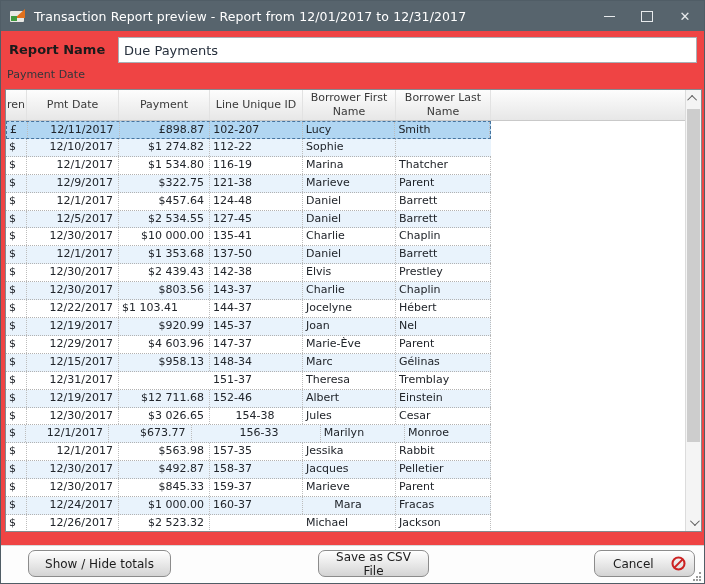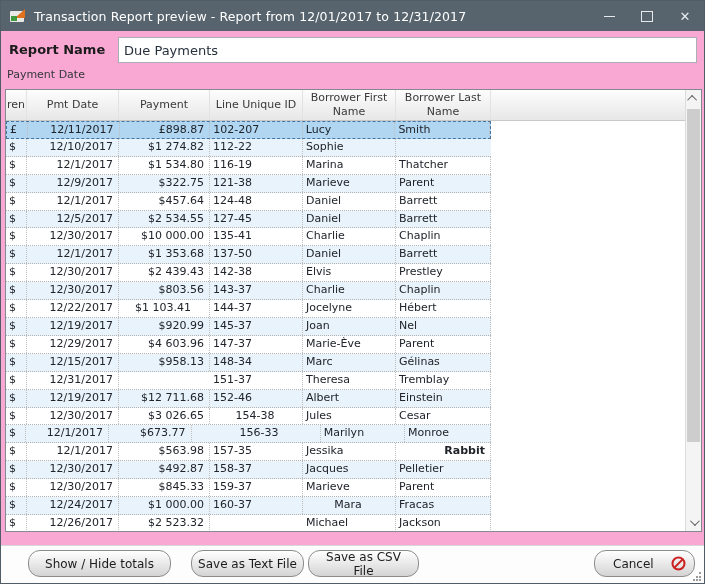--- a/index.html
+++ b/index.html
@@ -1,16 +1,16 @@
 <!DOCTYPE html>
 <html><head>
 <meta charset="utf-8">
 <style>
   html,body{margin:0;padding:0;background:#9aa0a6;font-family:"DejaVu Sans",sans-serif;}
-  .window{position:relative;width:705px;height:584px;background:#f9a8d4;border:1px solid #505d66;
+  .window{position:relative;width:705px;height:584px;background:#ef4444;border:1px solid #505d66;
           box-sizing:border-box;overflow:hidden;}
   
   .titlebar{position:absolute;left:0;top:0;right:0;height:30px;background:#57646d;display:flex;
             align-items:center;color:#fff;}
   .app-icon{width:16px;height:14px;margin:0 8px 0 9px;position:relative;flex:0 0 auto;}
   .app-icon .sheet{position:absolute;left:0;top:2px;width:14px;height:11px;background:#e8e8e4;border-radius:1px;}
   .app-icon .orange{position:absolute;left:5px;top:0;width:10px;height:9px;background:#e2711d;
             clip-path:polygon(0 100%,100% 0,100% 100%);}
   .app-icon .green{position:absolute;left:1px;top:7px;width:6px;height:5px;background:#3f9a3f;}
   .title-text{font-size:12.5px;letter-spacing:.1px;white-space:nowrap;}
@@ -48,27 +48,27 @@
   .sb-btn{position:absolute;left:0;right:0;height:17px;display:flex;align-items:center;justify-content:center;
           background:#f4f4f4;}
   .sb-btn.up{top:0;}
   .sb-btn.down{bottom:0;}
   .chev{width:6px;height:6px;border-left:1.6px solid #5c5c5c;border-top:1.6px solid #5c5c5c;}
   .chev.upc{transform:rotate(45deg) translateY(2px);}
   .chev.downc{transform:rotate(225deg) translateY(2px);}
   .sb-thumb{position:absolute;left:1px;right:1px;top:19px;height:333px;background:#cdcdcd;}
   
   .footer{position:absolute;left:0;right:0;bottom:0;height:37px;background:#fdfdfd;border-top:1px solid #d8d8d8;}
-  .btn{position:absolute;top:4px;height:27px;box-sizing:border-box;border:1px solid #8c8c8c;border-radius:12px;
+  .btn{position:absolute;top:4px;height:27px;box-sizing:border-box;border:1px solid #8c8c8c;border-radius:7px;
        background:linear-gradient(#ffffff,#d4d4d4);box-shadow:inset 0 1px 0 #fff;
        font-family:"DejaVu Sans",sans-serif;font-size:12px;color:#1c1c1c;display:flex;align-items:center;
        justify-content:center;cursor:default;}
   .btn-totals{left:27px;width:143px;}
   .btn-text{left:190px;width:113px;}
-  .btn-csv{left:307px;width:111px;}
+  .btn-csv{left:317px;width:111px;}
   .btn-excel{left:421px;width:112px;}
   .btn-cancel{left:593px;width:101px;justify-content:space-between;padding:0 8px 0 18px;}
   .no-icon{width:15px;height:15px;display:block;}
   .grip{position:absolute;right:2px;bottom:2px;width:9px;height:9px;}
 </style>
 </head>
 <body>
 
 <div class="window">
 
@@ -183,21 +183,21 @@
           <div class="tcell" style="width: 21px; text-align: left;">$</div>
           <div class="tcell" style="width: 92px; text-align: right;">12/30/2017</div>
           <div class="tcell" style="width: 91px; text-align: right;">$803.56</div>
           <div class="tcell" style="width: 93px; text-align: left;">143-37</div>
           <div class="tcell" style="width: 93px; text-align: left;">Charlie</div>
           <div class="tcell" style="width: 95px; text-align: left;">Chaplin</div>
         </div>
         <div class="trow">
           <div class="tcell" style="width: 21px; text-align: left;">$</div>
           <div class="tcell" style="width: 92px; text-align: right;">12/22/2017</div>
-          <div class="tcell" style="width: 91px; text-align: center;">$1 103.41</div>
+          <div class="tcell" style="width: 91px; text-align: left;">$1 103.41</div>
           <div class="tcell" style="width: 93px; text-align: left;">144-37</div>
           <div class="tcell" style="width: 93px; text-align: left;">Jocelyne</div>
           <div class="tcell" style="width: 95px; text-align: left;">Hébert</div>
         </div>
         <div class="trow alt">
           <div class="tcell" style="width: 21px; text-align: left;">$</div>
           <div class="tcell" style="width: 92px; text-align: right;">12/19/2017</div>
           <div class="tcell" style="width: 91px; text-align: right;">$920.99</div>
           <div class="tcell" style="width: 93px; text-align: left;">145-37</div>
           <div class="tcell" style="width: 93px; text-align: left;">Joan</div>
@@ -250,21 +250,21 @@
           <div class="tcell" style="width: 93px; text-align: left; margin-left: 45px;">156-33</div>
           <div class="tcell" style="width: 93px; text-align: left;">Marilyn</div>
           <div class="tcell" style="width: 95px; text-align: left;">Monroe</div>
         </div>
         <div class="trow">
           <div class="tcell" style="width: 21px; text-align: left;">$</div>
           <div class="tcell" style="width: 92px; text-align: right;">12/1/2017</div>
           <div class="tcell" style="width: 91px; text-align: right;">$563.98</div>
           <div class="tcell" style="width: 93px; text-align: left;">157-35</div>
           <div class="tcell" style="width: 93px; text-align: left;">Jessika</div>
-          <div class="tcell" style="width: 95px; text-align: right; font-weight: bold;">Rabbit</div>
+          <div class="tcell" style="width: 95px; text-align: left;">Rabbit</div>
         </div>
         <div class="trow alt">
           <div class="tcell" style="width: 21px; text-align: left;">$</div>
           <div class="tcell" style="width: 92px; text-align: right;">12/30/2017</div>
           <div class="tcell" style="width: 91px; text-align: right;">$492.87</div>
           <div class="tcell" style="width: 93px; text-align: left;">158-37</div>
           <div class="tcell" style="width: 93px; text-align: left;">Jacques</div>
           <div class="tcell" style="width: 95px; text-align: left;">Pelletier</div>
         </div>
         <div class="trow">
@@ -298,21 +298,20 @@
         </div>
       <div class="sb-thumb"></div>
       <div class="sb-btn down">
           <span class="chev downc"></span>
         </div>
     </div>
   </div>
 
   <div class="footer">
     <button class="btn btn-totals">Show / Hide totals</button>
-    <button class="btn btn-text">Save as Text File</button>
     <button class="btn btn-csv">Save as CSV File</button>
     <button class="btn btn-cancel">
       <span>Cancel</span>
       <svg class="no-icon" viewBox="0 0 16 16">
         <circle cx="8" cy="8" r="6.4" fill="none" stroke="#cc2222" stroke-width="2.2"></circle>
         <line x1="3.6" y1="12.4" x2="12.4" y2="3.6" stroke="#cc2222" stroke-width="2.2"></line>
       </svg>
     </button>
     <svg class="grip" viewBox="0 0 9 9">
       <rect x="6" y="0" width="2" height="2" fill="#9a9a9a"></rect>

